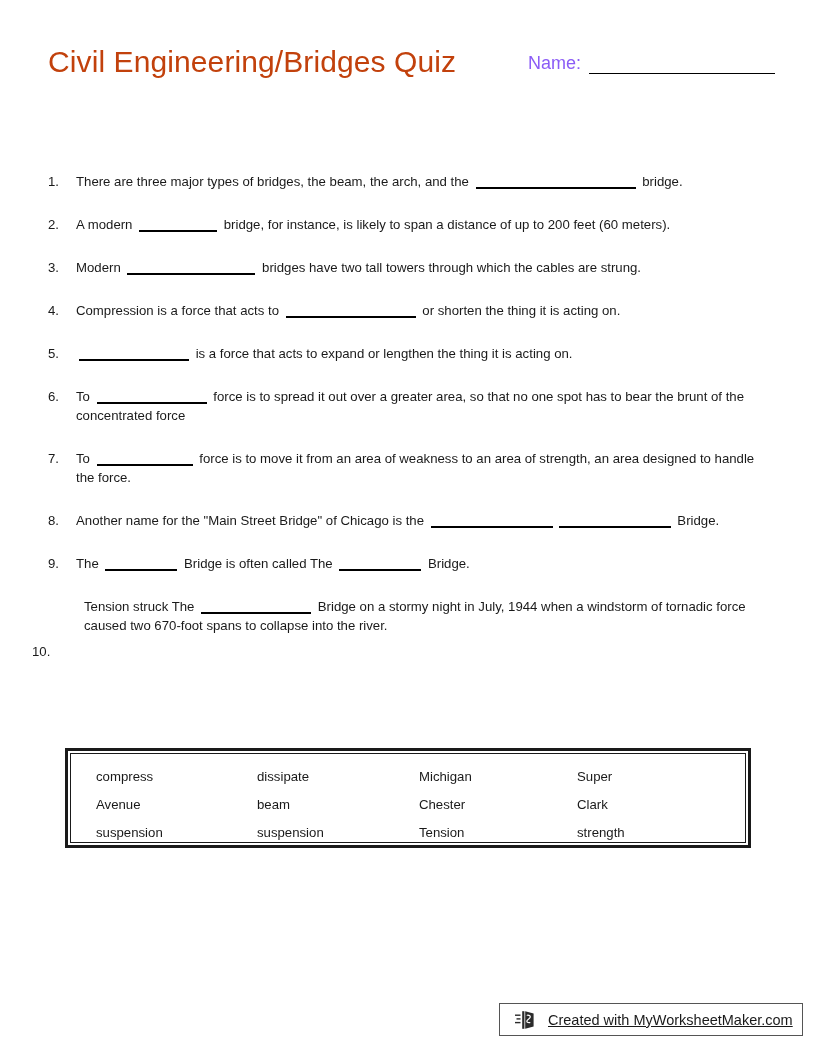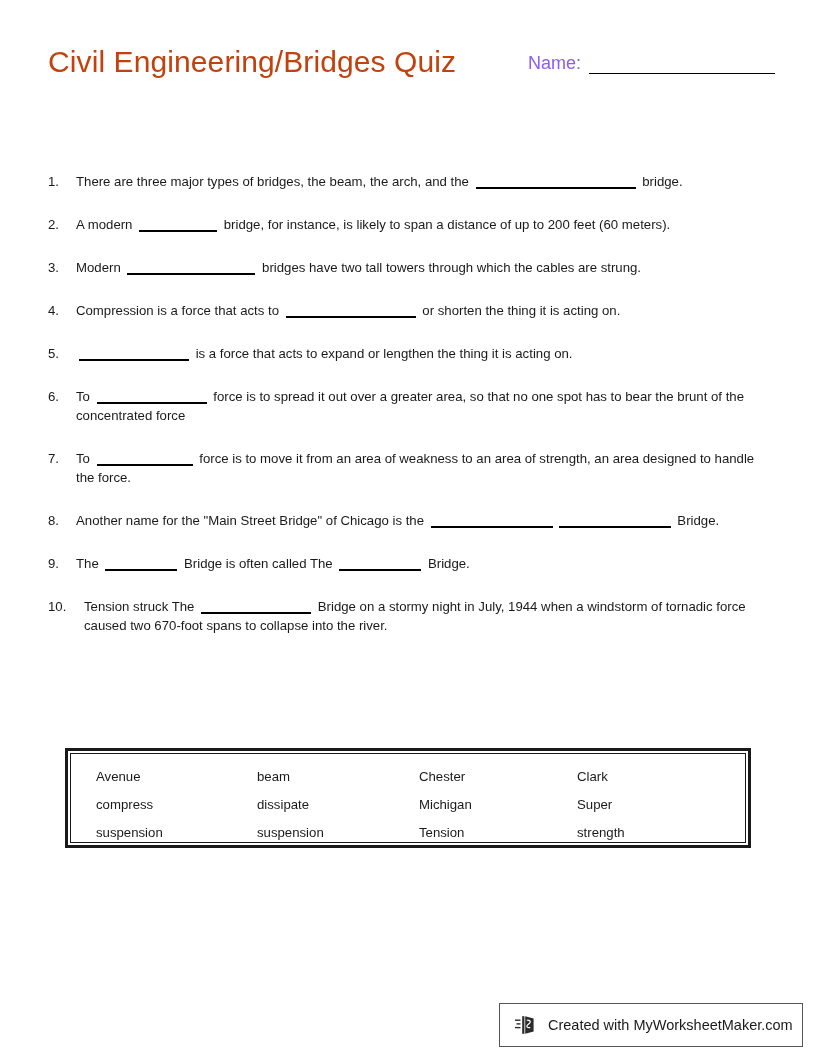--- a/index.html
+++ b/index.html
@@ -75,21 +75,21 @@
   .q .num {
     position: absolute;
     left: 48px;
     top: 0;
     width: 26px;
     text-align: left;
     font-size: 13.2px;
     color: #1a1a1a;
   }
   .q.wide { padding-left: 84px; }
-  .q.wide .num { left: 48px; width: 34px; }
+  .q.wide .num { left: 32px; width: 34px; margin-top: 45px; }
 
   .blank {
     display: inline-block;
     border-bottom: 2.2px solid #000000;
     vertical-align: -3px;
     height: 12px;
     margin: 0 3px;
   }
 
   
@@ -123,26 +123,27 @@
   .wb-cell:nth-child(2) { width: 162px; padding-left: 24px; }
   .wb-cell:nth-child(3) { width: 158px; padding-left: 24px; }
   .wb-cell:nth-child(4) { width: 160px; padding-left: 24px; }
 
   
   .footer-badge {
     position: absolute;
     left: 499px;
     top: 1003px;
     width: 304px;
-    height: 44px;
+    height: 33px;
     border: 1px solid #555555;
     background: #ffffff;
     display: flex;
     align-items: center;
     padding-left: 15px;
+    text-decoration: underline;
   }
   .badge-logo {
     width: 24px;
     height: 24px;
     margin-right: 9px;
     flex: 0 0 auto;
   }
   .badge-text {
     font-size: 14.5px;
     color: #1a1a1a;
@@ -172,30 +173,30 @@
     <div class="q"><span class="num">6.</span><span>To </span><span class="blank" style="width: 110px;"></span><span> force is to spread it out over a greater area, so that no one spot has to bear the brunt of the concentrated force</span></div>
     <div class="q"><span class="num">7.</span><span>To </span><span class="blank" style="width: 96px;"></span><span> force is to move it from an area of weakness to an area of strength, an area designed to handle the force.</span></div>
     <div class="q"><span class="num">8.</span><span>Another name for the "Main Street Bridge" of Chicago is the </span><span class="blank" style="width: 122px;"></span><span class="blank" style="width: 112px;"></span><span> Bridge.</span></div>
     <div class="q"><span class="num">9.</span><span>The </span><span class="blank" style="width: 72px;"></span><span> Bridge is often called The </span><span class="blank" style="width: 82px;"></span><span> Bridge.</span></div>
     <div class="q wide"><span class="num">10.</span><span>Tension struck The </span><span class="blank" style="width: 110px;"></span><span> Bridge on a stormy night in July, 1944 when a windstorm of tornadic force caused two 670-foot spans to collapse into the river.</span></div>
   </div>
 
 <div class="wordbank">
   <div class="wordbank-inner" id="wordbank-inner">
       <div class="wb-row">
+        <div class="wb-cell">compress</div>
+        <div class="wb-cell">dissipate</div>
+        <div class="wb-cell">Michigan</div>
+        <div class="wb-cell">Super</div>
+      </div>
+      <div class="wb-row">
         <div class="wb-cell">Avenue</div>
         <div class="wb-cell">beam</div>
         <div class="wb-cell">Chester</div>
         <div class="wb-cell">Clark</div>
-      </div>
-      <div class="wb-row">
-        <div class="wb-cell">compress</div>
-        <div class="wb-cell">dissipate</div>
-        <div class="wb-cell">Michigan</div>
-        <div class="wb-cell">Super</div>
       </div>
       <div class="wb-row">
         <div class="wb-cell">suspension</div>
         <div class="wb-cell">suspension</div>
         <div class="wb-cell">Tension</div>
         <div class="wb-cell">strength</div>
       </div>
     </div>
 </div>
 

